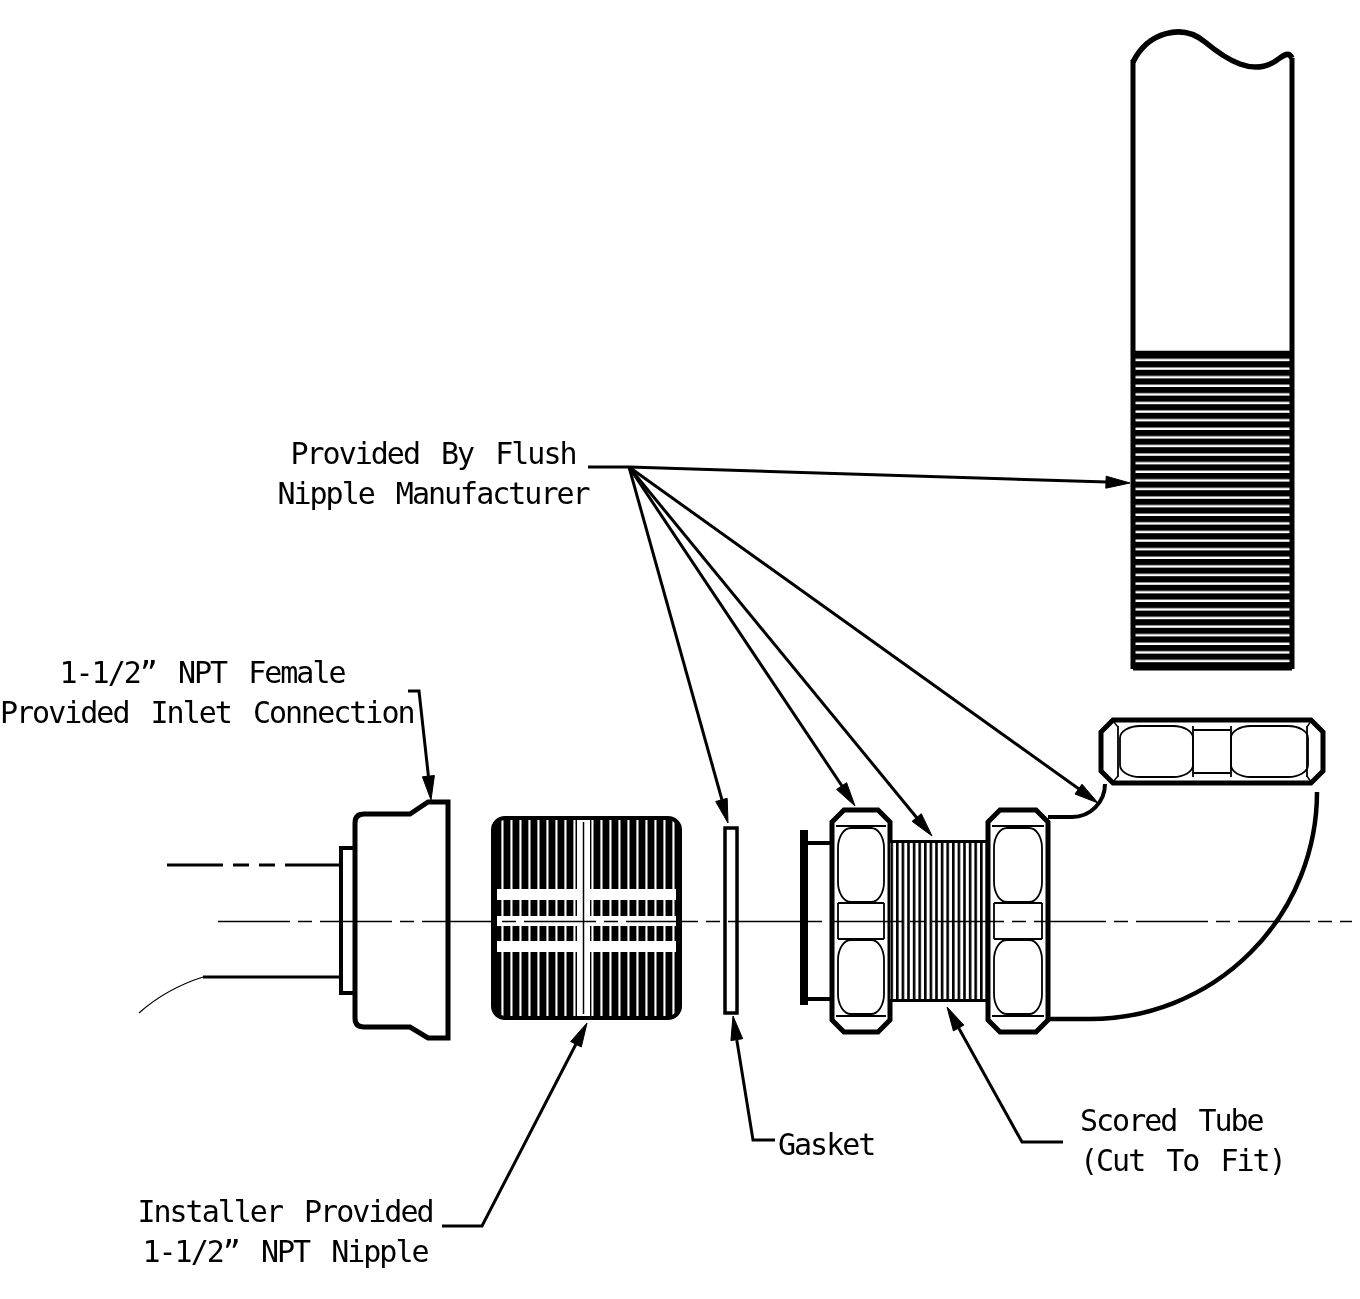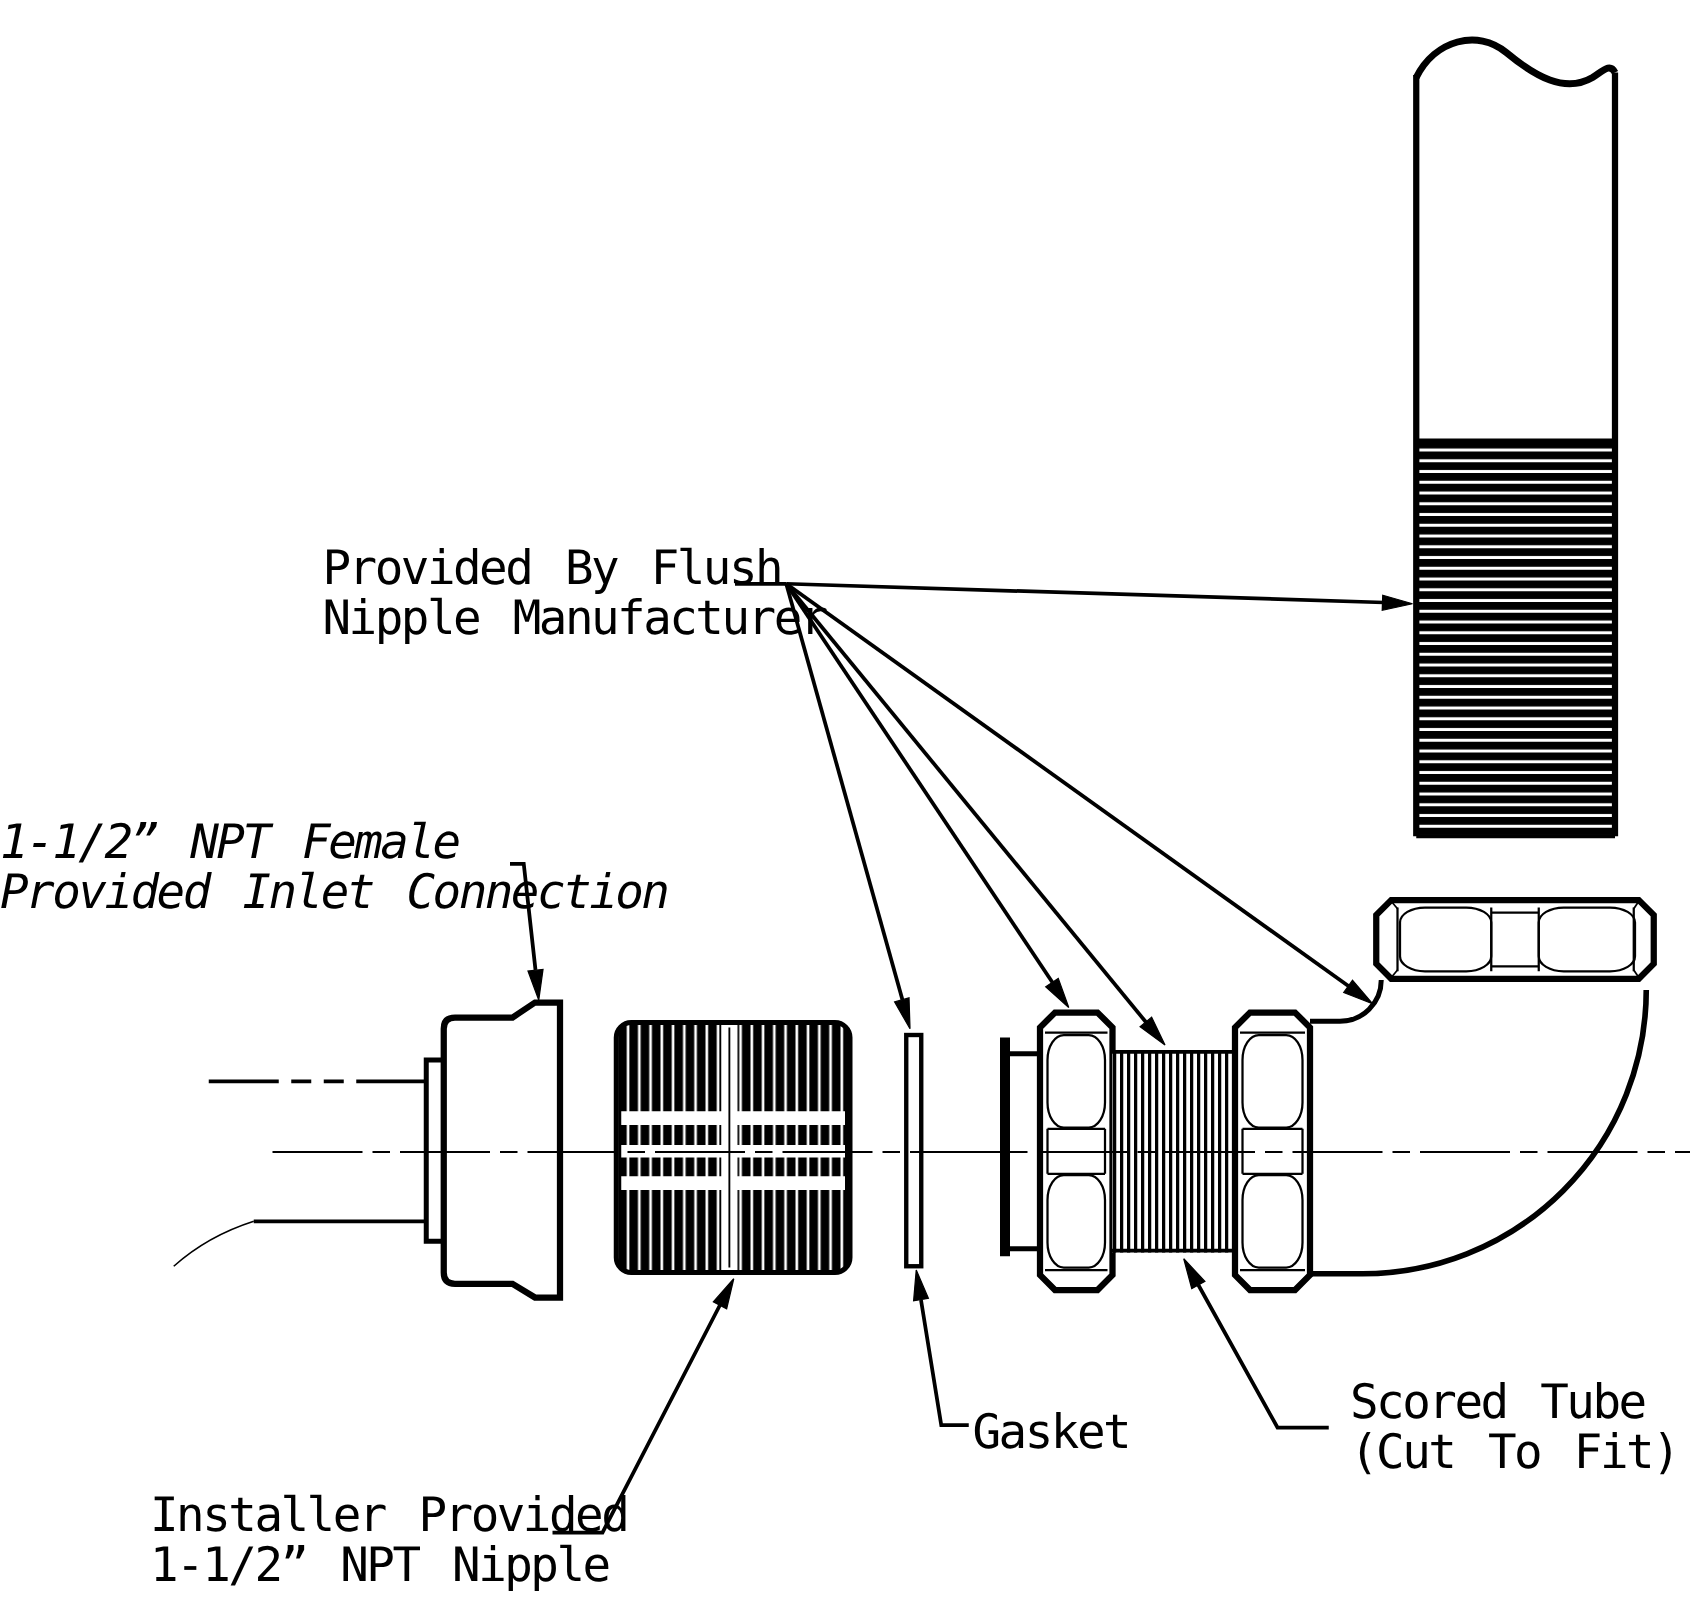--- a/index.html
+++ b/index.html
@@ -1,22 +1,22 @@
 <!DOCTYPE html>
 <html><head>
 <meta charset="utf-8">
 <style>
   html,body{margin:0;padding:0;background:#ffffff;}
   #stage{position:relative;width:1360px;height:1299px;background:#ffffff;overflow:hidden;
          font-family:"DejaVu Sans Mono",monospace;}
   #linework{position:absolute;left:0;top:0;}
-  .lbl{position:absolute;color:#000;font-size:38px;line-height:40px;
+  .lbl{position:absolute;color:#000;font-size:30px;line-height:40px;
        letter-spacing:-2px;word-spacing:6px;white-space:nowrap;}
   .ctr{text-align:center;}
-  .rgt{text-align:left;font-style:italic;}
+  .rgt{text-align:center;}
   svg line, svg path, svg rect, svg polyline{vector-effect:none;}
 </style>
 </head>
 <body>
 
 <div id="stage">
 
 <svg id="linework" width="1360" height="1299" viewBox="0 0 1360 1299">
   <defs>
 

